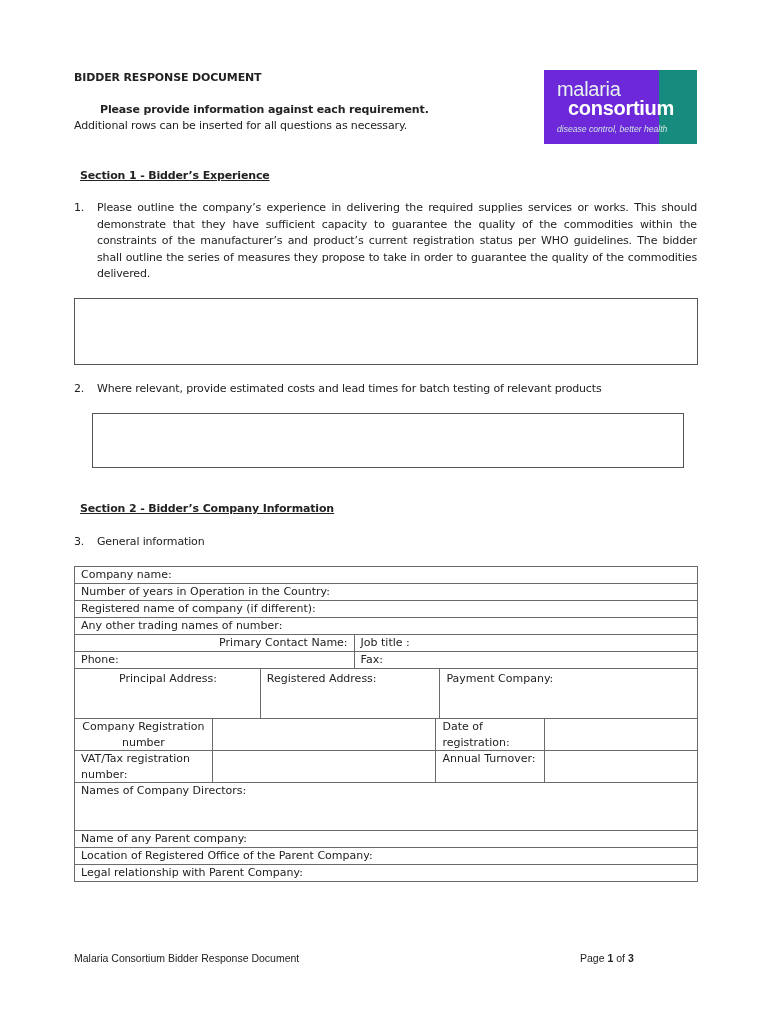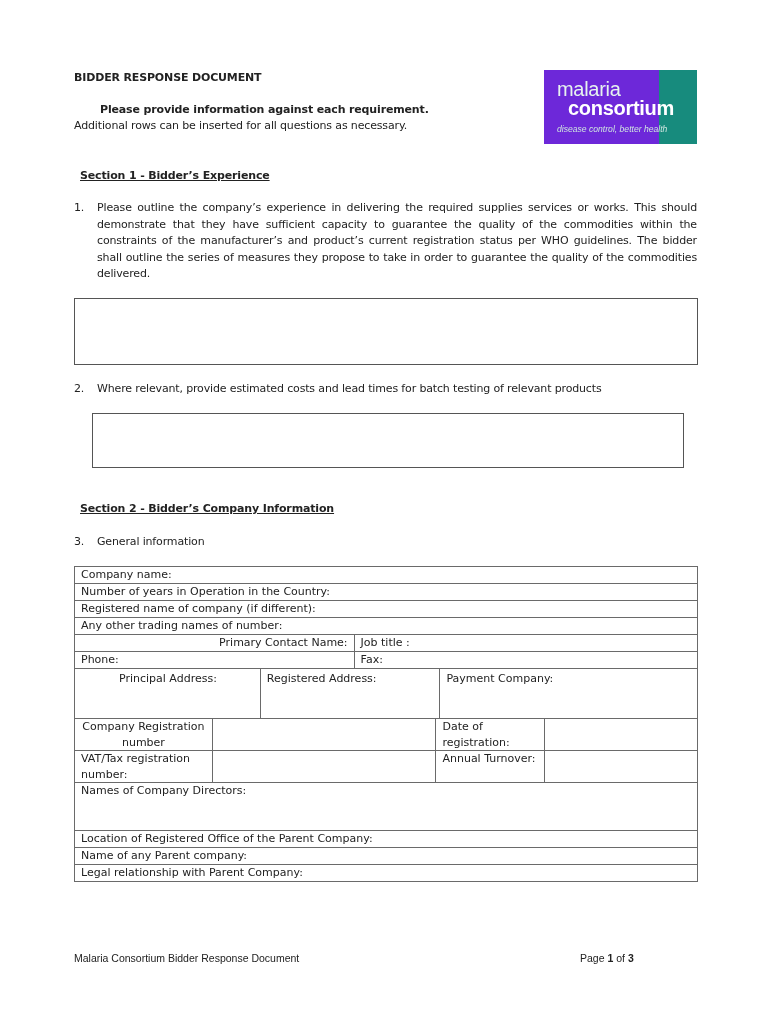--- a/index.html
+++ b/index.html
@@ -100,24 +100,24 @@
   <tr>
     <td style="height:31px;">VAT/Tax registration number:</td>
     <td colspan="3"></td>
     <td colspan="2">Annual Turnover:</td>
     <td></td>
   </tr>
   <tr>
     <td colspan="7" style="height:47px;">Names of Company Directors:</td>
   </tr>
   <tr>
-    <td colspan="7" style="height:16px;">Location of Registered Office of the Parent Company:</td>
+    <td colspan="7" style="height:16px;">Name of any Parent company:</td>
   </tr>
   <tr>
-    <td colspan="7" style="height:16px;">Name of any Parent company:</td>
+    <td colspan="7" style="height:16px;">Location of Registered Office of the Parent Company:</td>
   </tr>
   <tr>
     <td colspan="7" style="height:16px;">Legal relationship with Parent Company:</td>
   </tr>
 </tbody>
   </table>
 
 <div class="abs footer-left">Malaria Consortium Bidder Response Document</div>
 <div class="abs footer-right">
   <span>Page</span>

